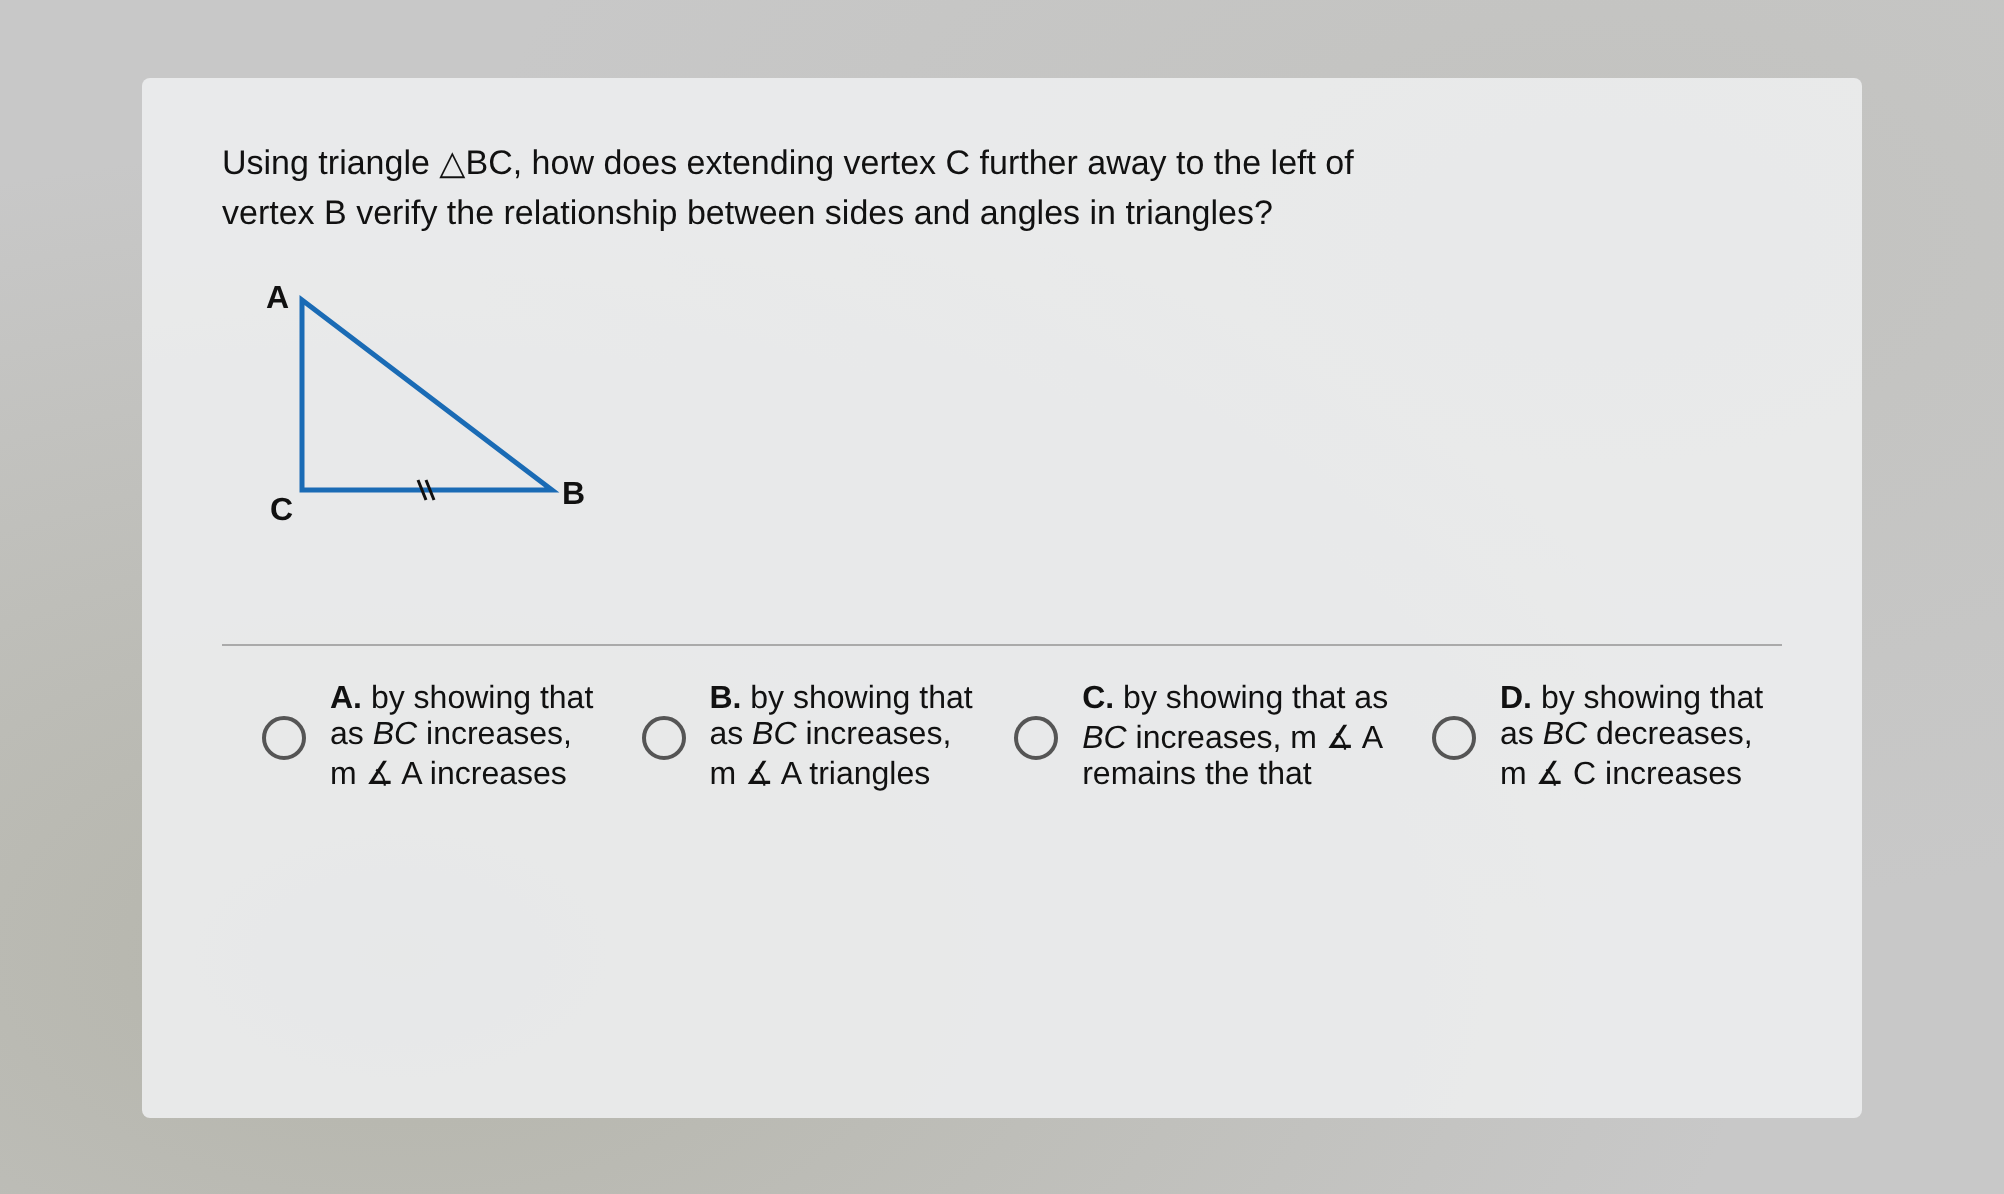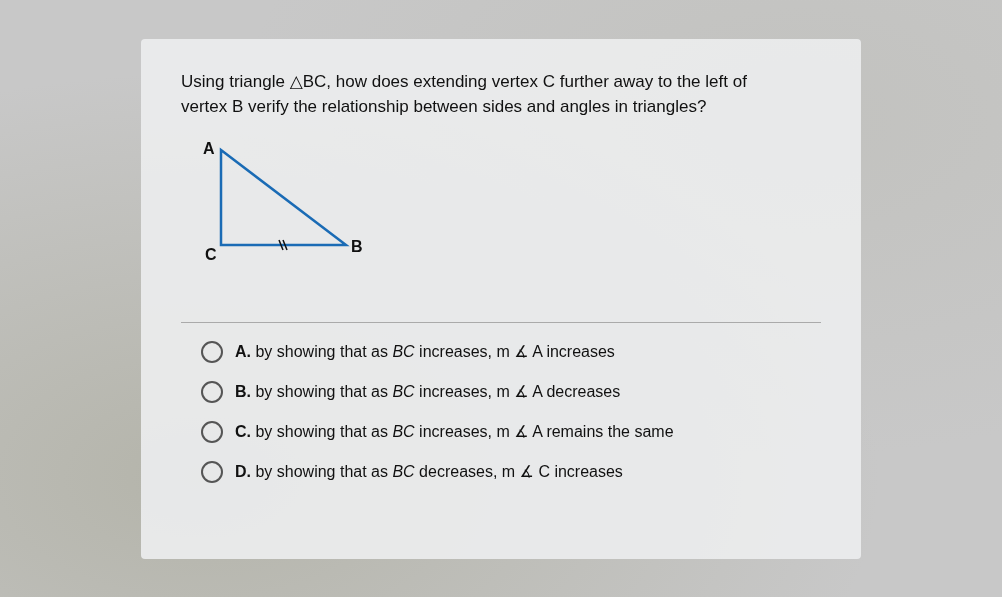--- a/index.html
+++ b/index.html
@@ -12,21 +12,21 @@
         radial-gradient(ellipse at 20% 80%, rgba(160,160,140,0.5) 0%, transparent 60%),
         radial-gradient(ellipse at 80% 20%, rgba(180,180,170,0.3) 0%, transparent 50%);
       display: flex;
       align-items: center;
       justify-content: center;
       font-family: Arial, sans-serif;
     }
 
     .card {
       background-color: rgba(235, 237, 238, 0.92);
-      width: 720px;
+      width: 860px;
       min-height: 520px;
       border-radius: 4px;
       padding: 30px 40px 30px 40px;
       display: flex;
       flex-direction: column;
     }
 
     .question-text {
       font-size: 17px;
       font-weight: 500;
@@ -44,21 +44,21 @@
     }
 
     .divider {
       border: none;
       border-top: 1px solid #aaa;
       margin: 12px 0 18px 0;
     }
 
     .options {
       display: flex;
-      flex-direction: column;
+      flex-direction: row;
       gap: 18px;
       padding-left: 20px;
     }
 
     .option-row {
       display: flex;
       align-items: center;
       gap: 12px;
       font-size: 16px;
       color: #111;
@@ -126,29 +126,29 @@
       <span class="option-label">
         <span class="letter">A.</span>
         <span> by showing that as </span><span class="italic">BC</span><span> increases, m ∡ A </span><span>increases</span>
       </span>
     </div>
 
     <div class="option-row">
       <span class="radio-circle"></span>
       <span class="option-label">
         <span class="letter">B.</span>
-        <span> by showing that as </span><span class="italic">BC</span><span> increases, m ∡ A </span><span>decreases</span>
+        <span> by showing that as </span><span class="italic">BC</span><span> increases, m ∡ A </span><span>triangles</span>
       </span>
     </div>
 
     <div class="option-row">
       <span class="radio-circle"></span>
       <span class="option-label">
         <span class="letter">C.</span>
-        <span> by showing that as </span><span class="italic">BC</span><span> increases, m ∡ A </span><span>remains the same</span>
+        <span> by showing that as </span><span class="italic">BC</span><span> increases, m ∡ A </span><span>remains the that</span>
       </span>
     </div>
 
     <div class="option-row">
       <span class="radio-circle"></span>
       <span class="option-label">
         <span class="letter">D.</span>
         <span> by showing that as </span><span class="italic">BC</span><span> decreases, m ∡ C </span><span>increases</span>
       </span>
     </div>

